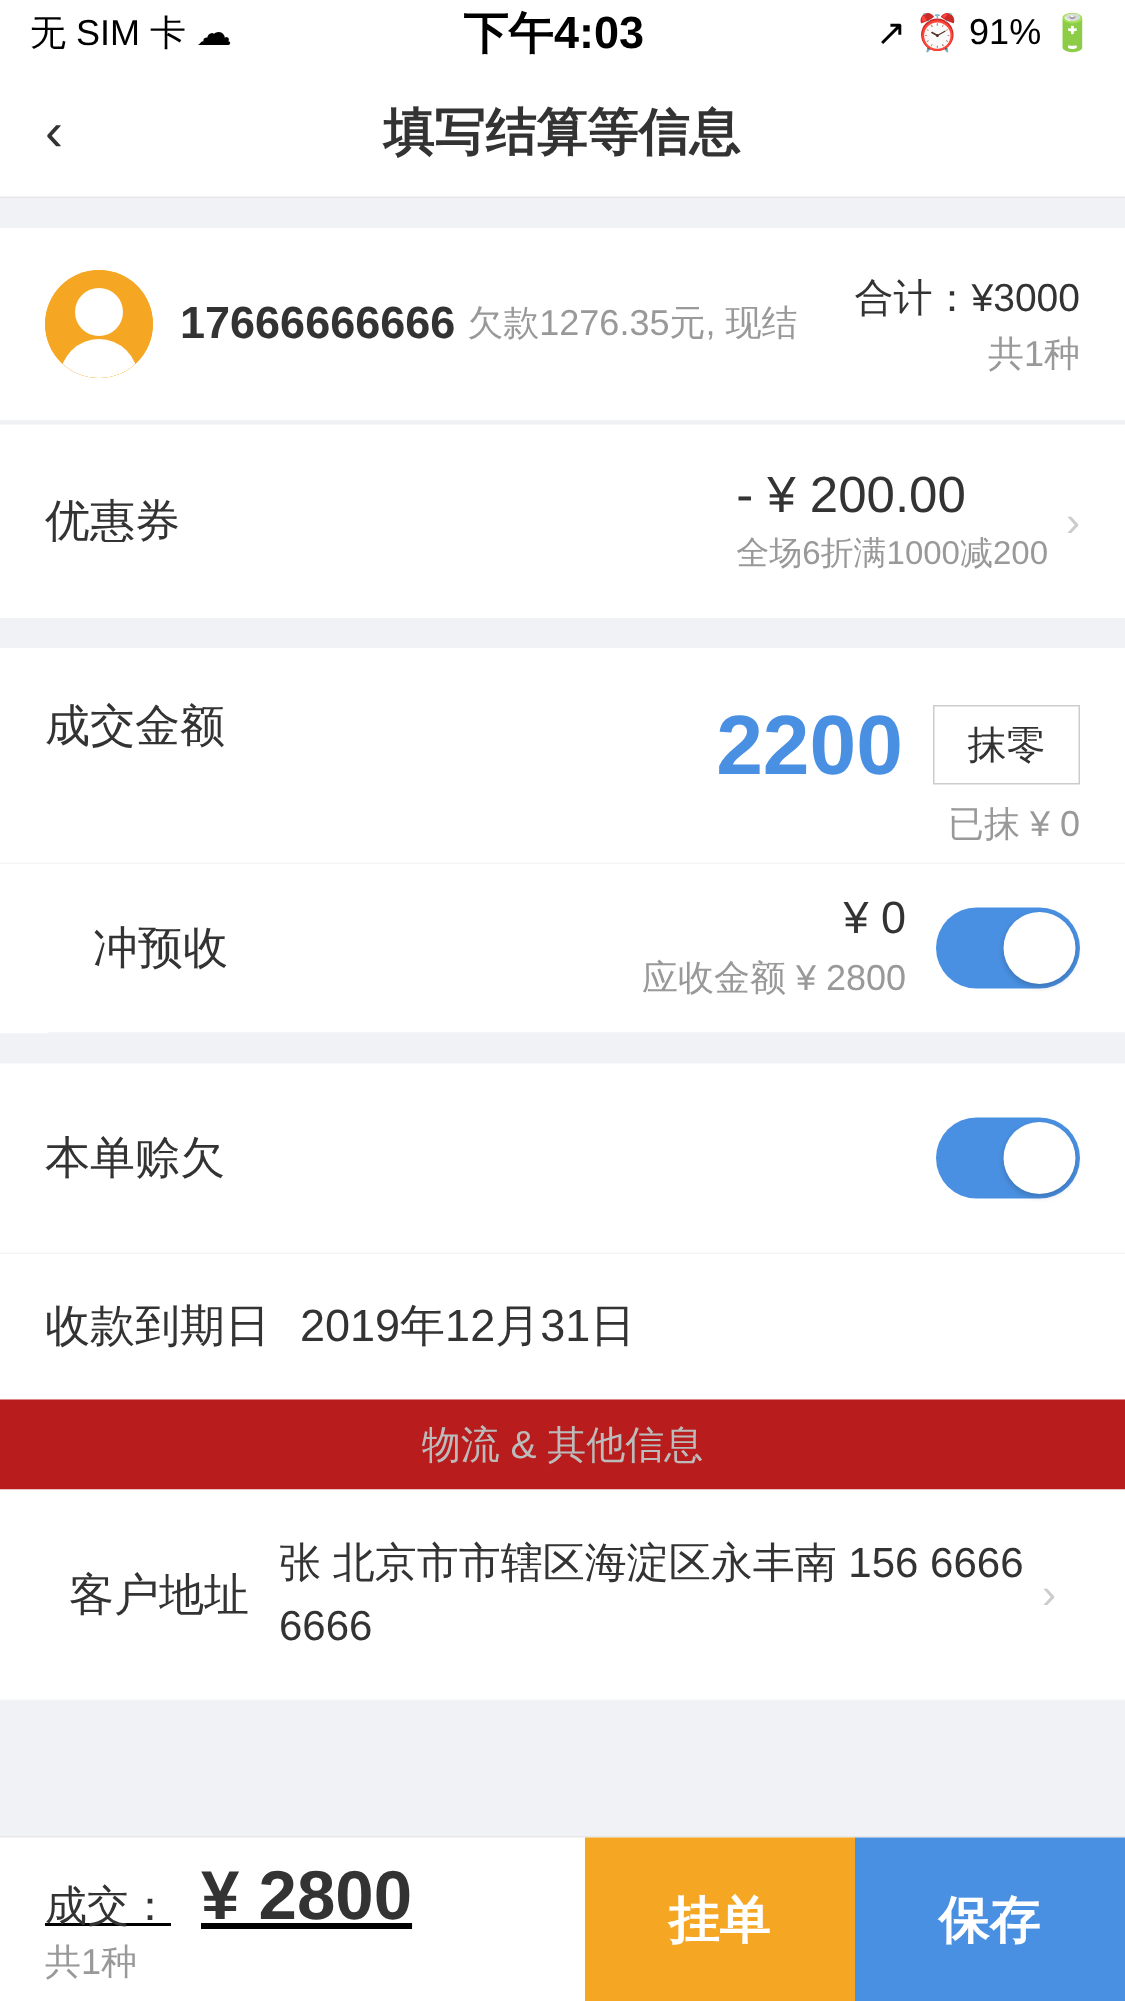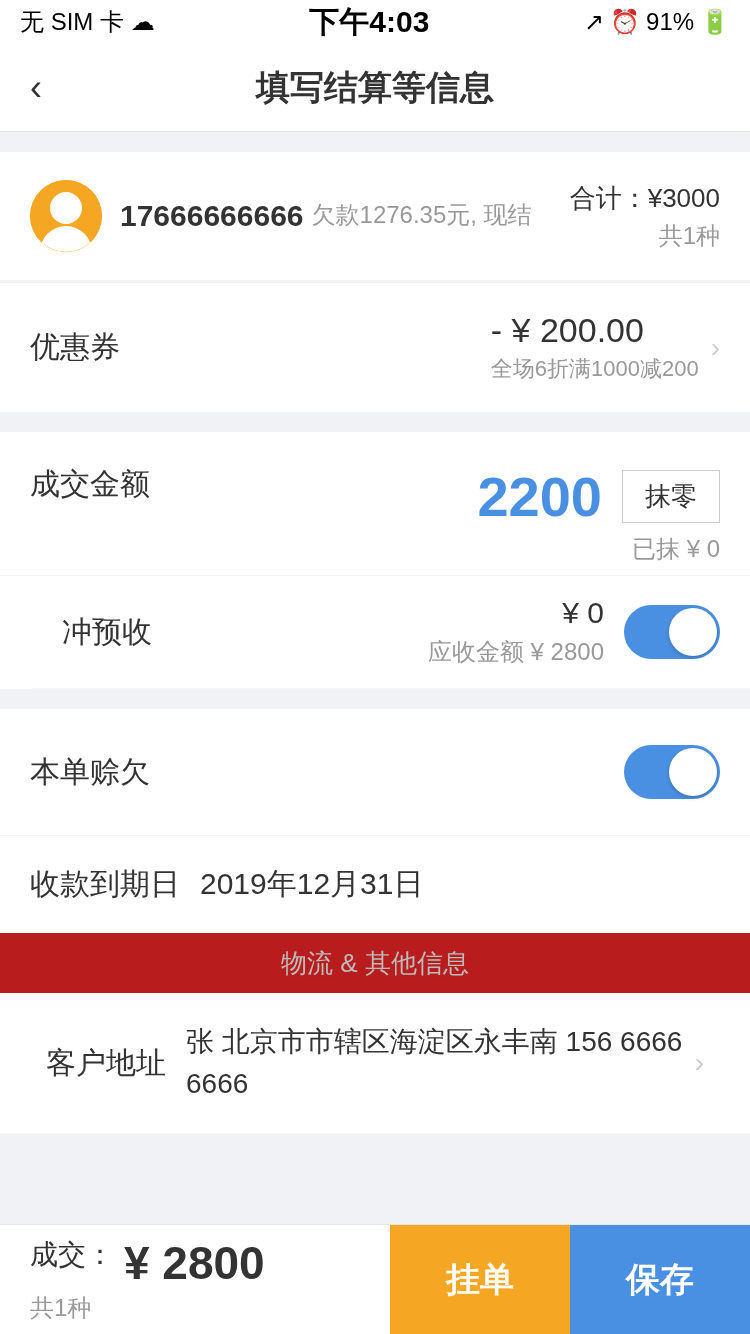--- a/index.html
+++ b/index.html
@@ -345,21 +345,21 @@
   <span class="address-value">张 北京市市辖区海淀区永丰南 156 6666 6666</span>
   <div class="address-right">
     <span style="font-size:28px;color:#ccc;">›</span>
   </div>
 </div>
 
 <div class="bottom-spacer"></div>
 
 <div class="footer">
   <div class="footer-info">
-    <div style="display:flex; align-items:flex-start; gap:10px;">
+    <div style="display:flex; align-items:flex-end; gap:20px;text-decoration:underline;">
       <span class="footer-total">成交：</span>
       <span class="footer-amount">¥ 2800</span>
     </div>
     <div class="footer-count">共1种</div>
   </div>
   <button class="footer-btn btn-hold">挂单</button>
   <button class="footer-btn btn-save">保存</button>
 </div>
 
 </body></html>

